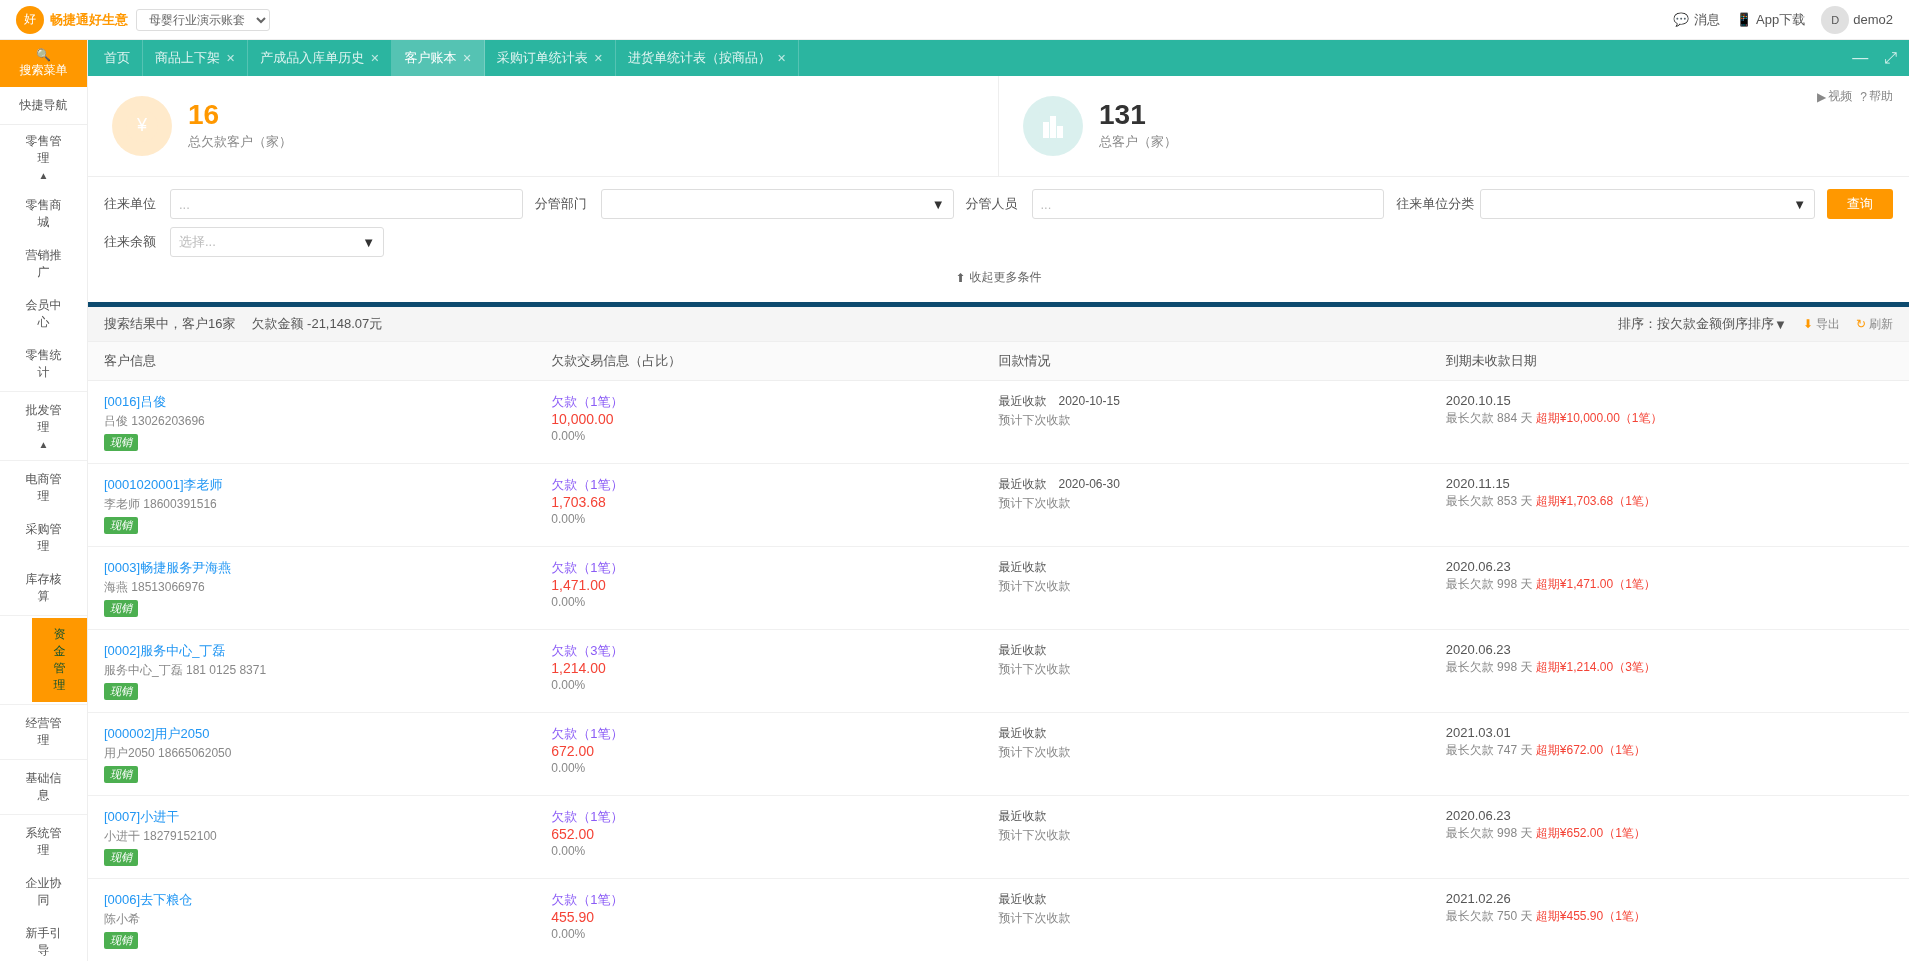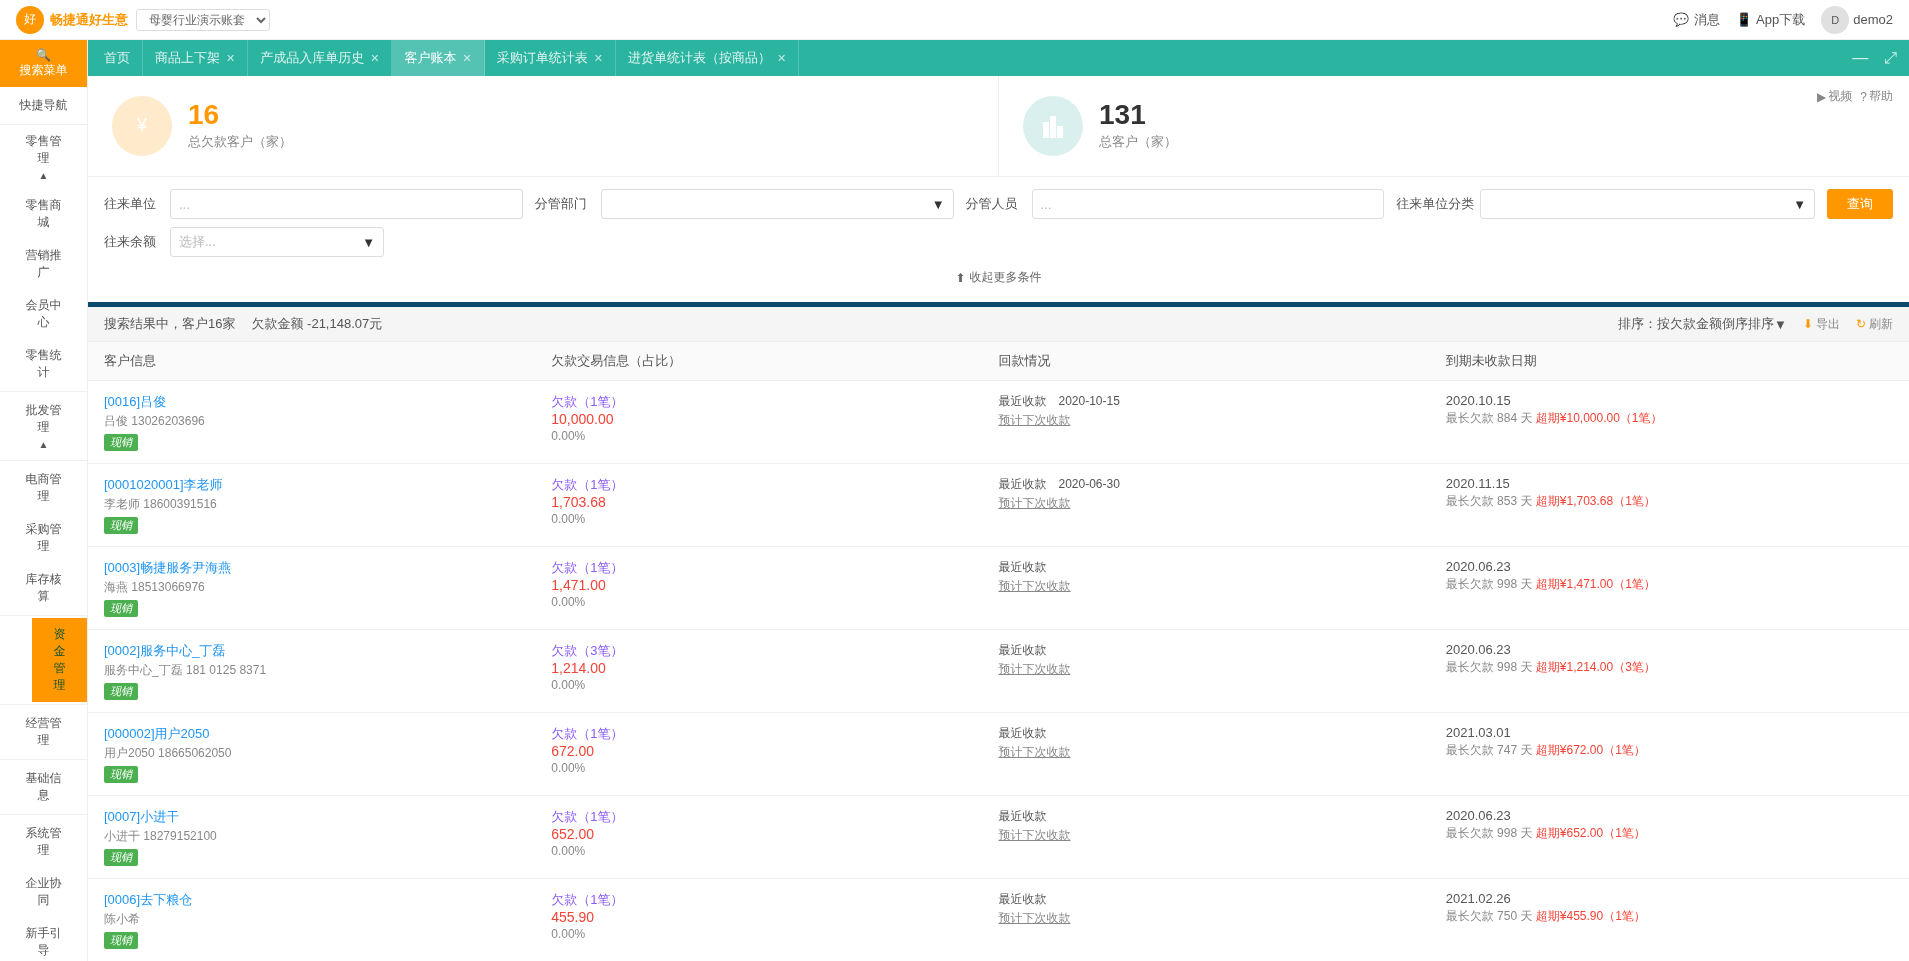--- a/index.html
+++ b/index.html
@@ -84,21 +84,21 @@
     .table-header { display: grid; grid-template-columns: 2fr 2fr 2fr 2fr; background: #fafafa; border-bottom: 1px solid #eee; padding: 10px 16px; }
     .table-header-cell { font-size: 13px; color: #555; font-weight: 500; }
     .table-row { display: grid; grid-template-columns: 2fr 2fr 2fr 2fr; padding: 12px 16px; border-bottom: 1px solid #f0f0f0; background: #fff; align-items: start; }
     .customer-name { color: #2196f3; font-size: 13px; cursor: pointer; font-weight: 500; margin-bottom: 2px; }
     .customer-sub { color: #888; font-size: 12px; margin-bottom: 4px; }
     .tag { display: inline-block; background: #4caf50; color: #fff; font-size: 11px; padding: 1px 6px; border-radius: 2px; font-style: italic; }
     .amount-red { color: #f44336; font-size: 14px; font-weight: 500; cursor: pointer; }
     .amount-sub { color: #888; font-size: 12px; margin-top: 2px; }
     .debt-info { color: #8b5cf6; font-size: 13px; }
     .collection-info { color: #555; font-size: 12px; }
-    .collection-date { color: #888; font-size: 12px; margin-top: 2px; text-decoration: underline; }
+    .collection-date { color: #888; font-size: 12px; margin-top: 2px; }
     .due-date { color: #555; font-size: 13px; }
     .overdue-info { color: #888; font-size: 12px; margin-top: 2px; }
     .overdue-amount { color: #f44336; cursor: pointer; }
 
     
     ::-webkit-scrollbar { width: 6px; height: 6px; }
     ::-webkit-scrollbar-track { background: #f0f0f0; }
     ::-webkit-scrollbar-thumb { background: #ccc; border-radius: 3px; }
   </style>
 </head>

